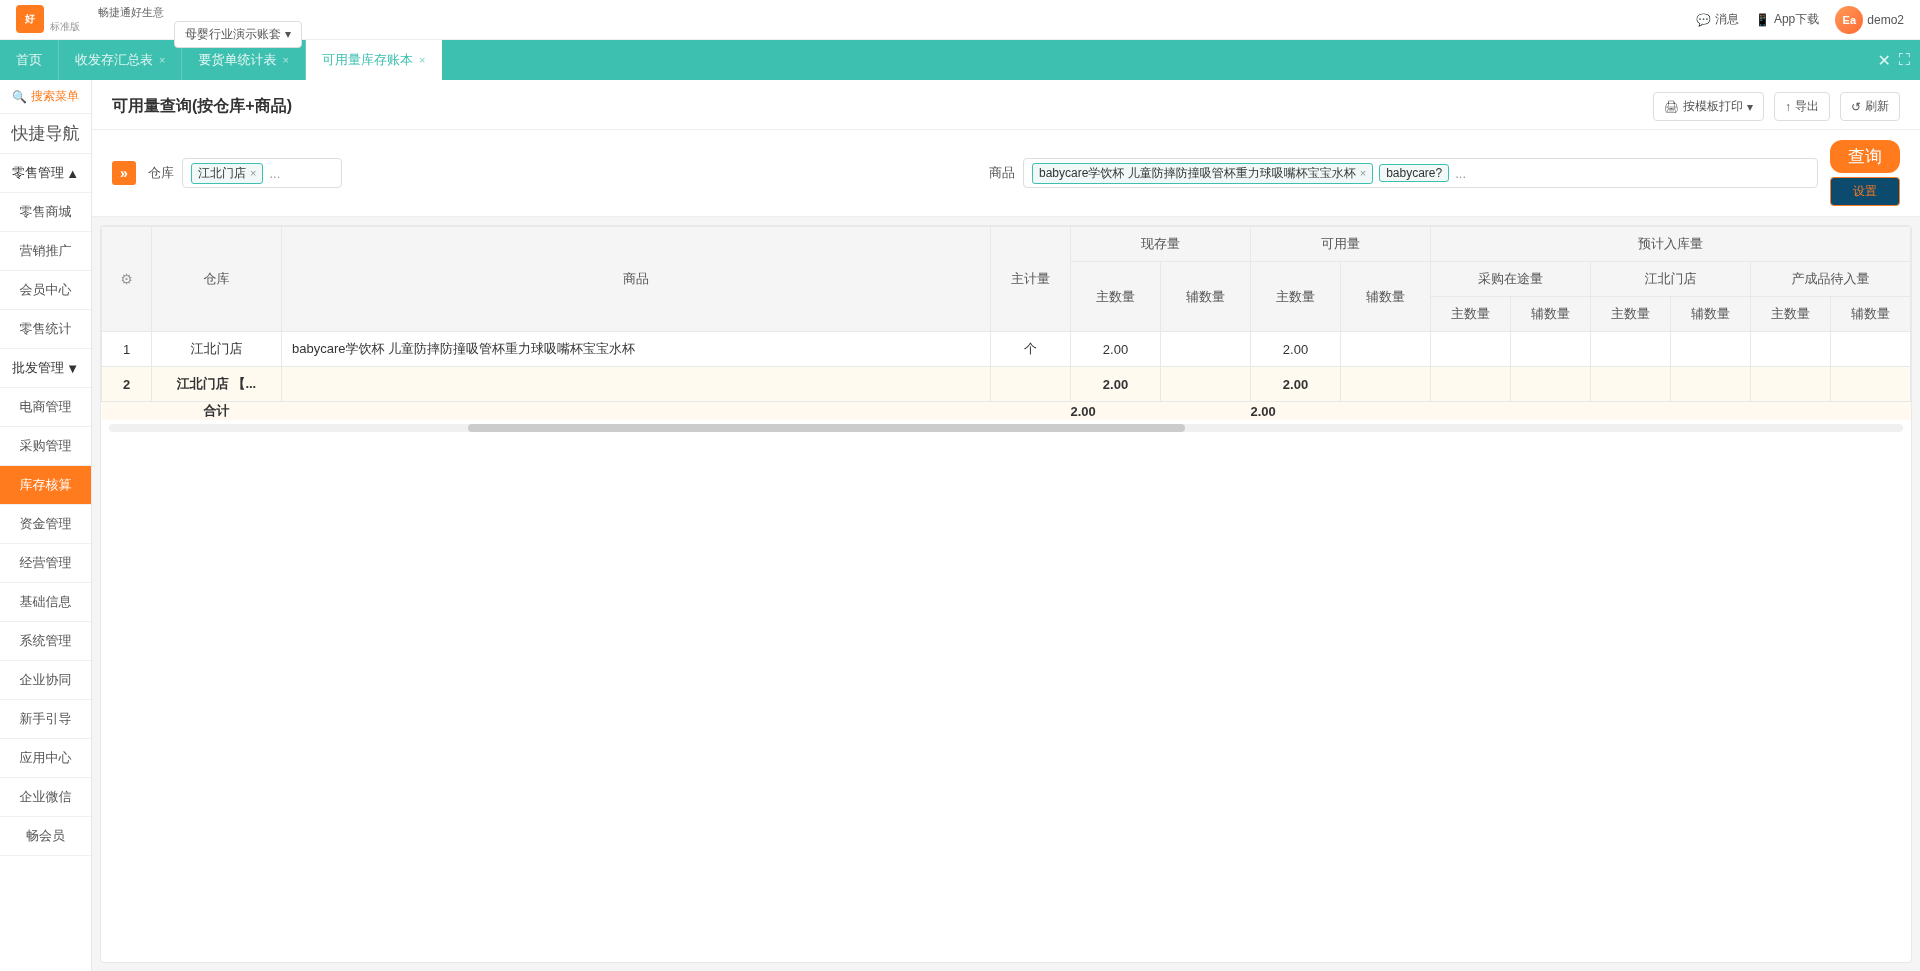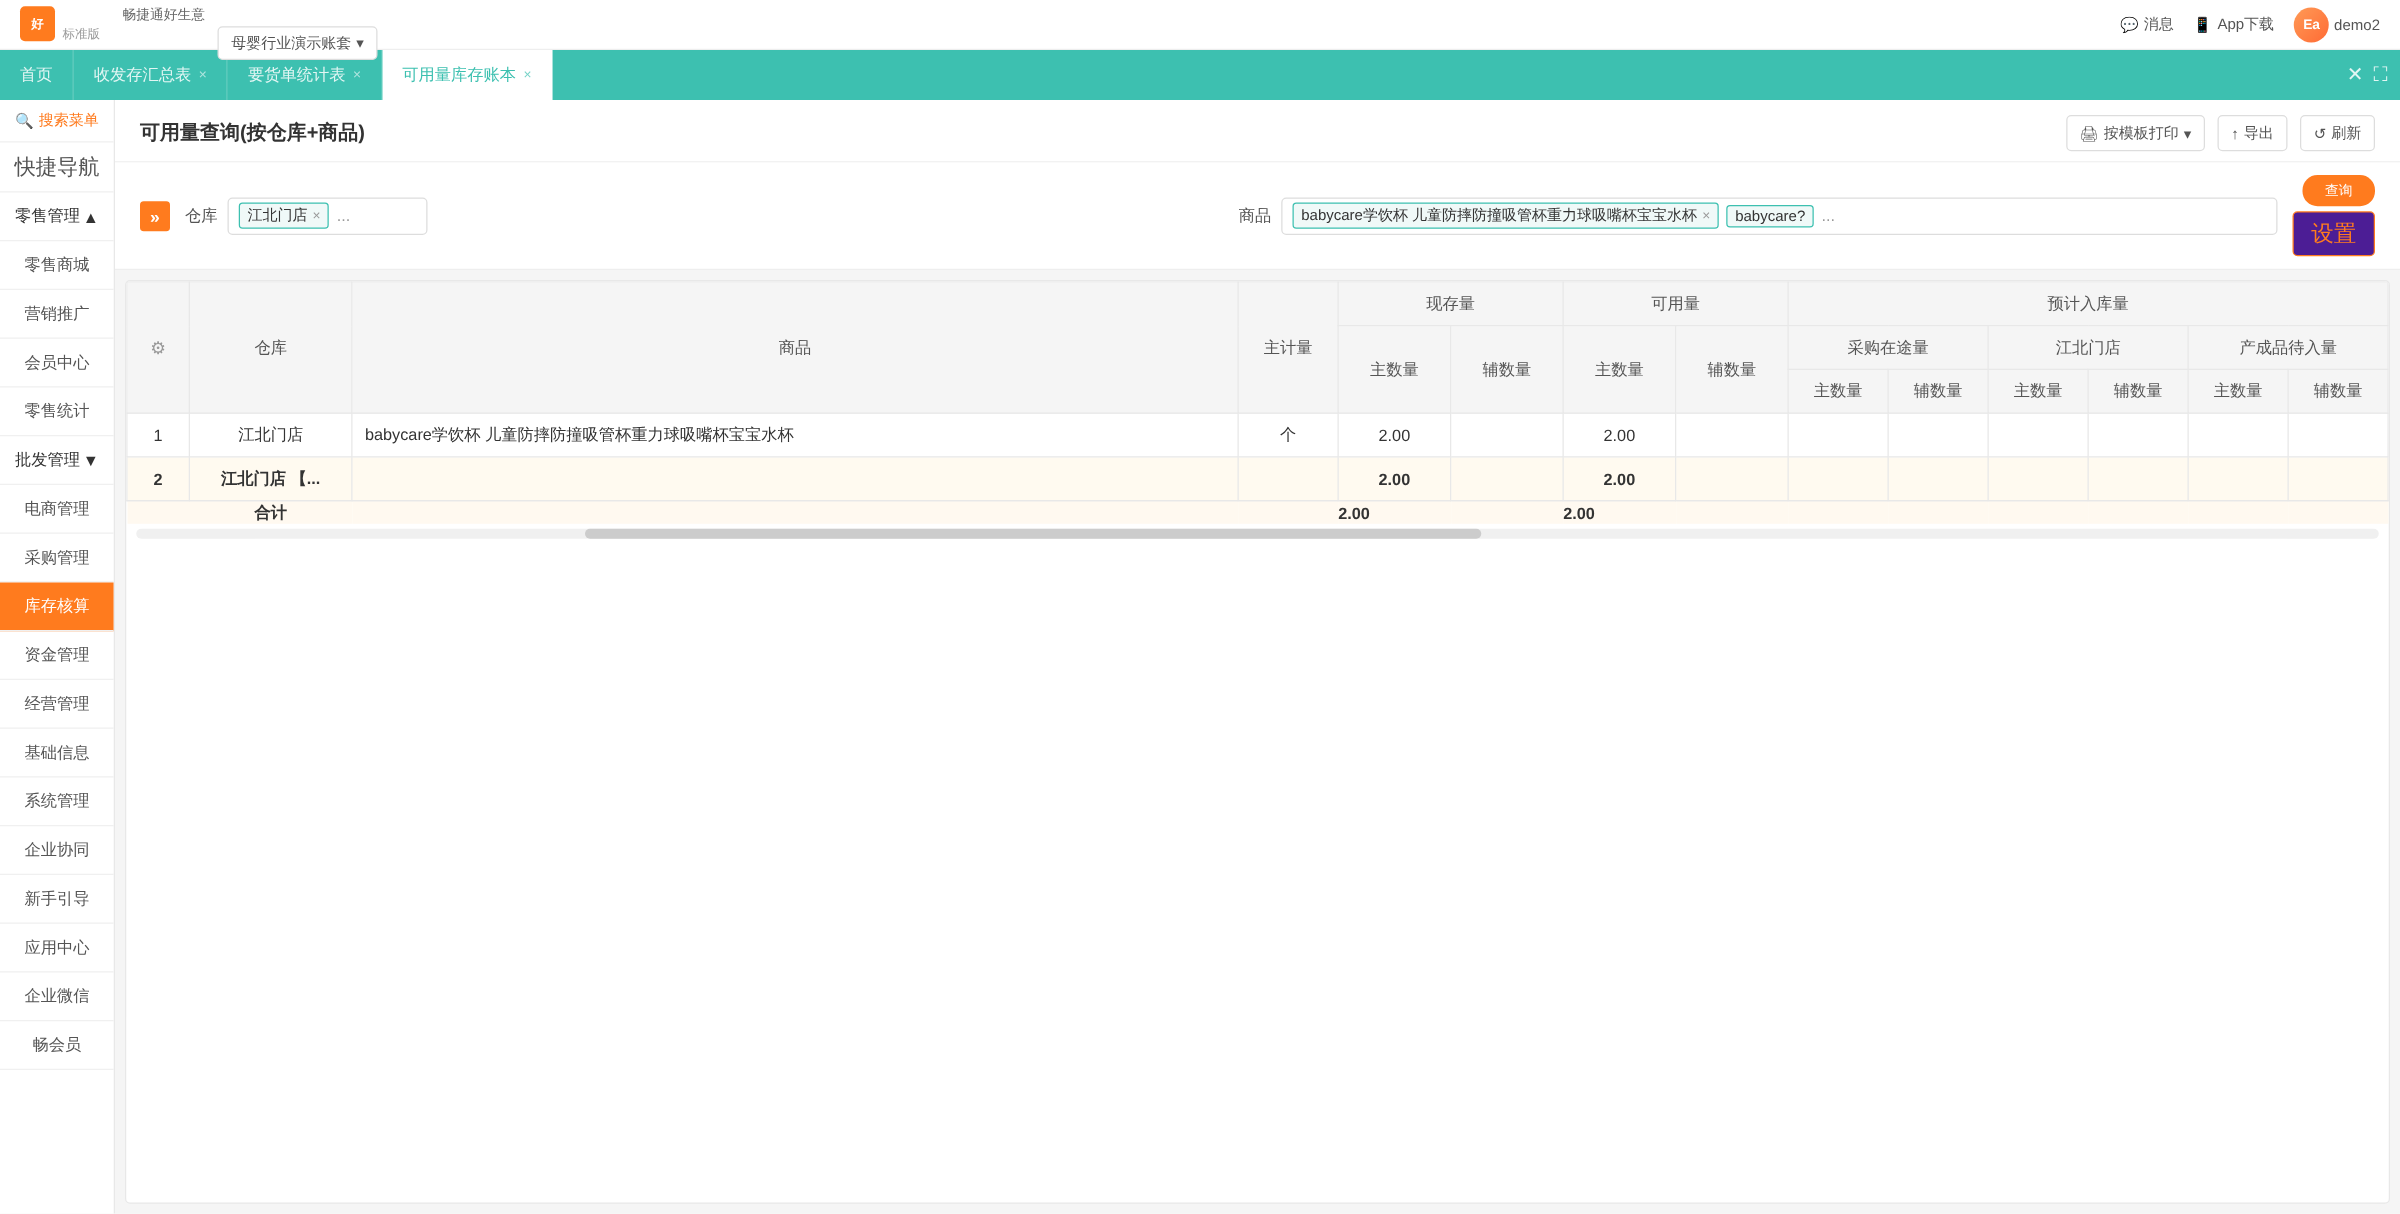--- a/index.html
+++ b/index.html
@@ -305,31 +305,31 @@
       gap: 6px;
       background: white;
     }
     .query-btn {
       padding: 5px 18px;
       background: #ff7b1e;
       color: white;
       border: none;
       border-radius: 12px;
       cursor: pointer;
-      font-size: 11px;
+      font-size: 17px;
       margin-left: auto;
     }
     .settings-btn {
       padding: 5px 14px;
-      background: #4c1d95;
+      background: #0c4a6e;
       color: #ff7b1e;
       border: 1px solid #ff7b1e;
       border-radius: 4px;
       cursor: pointer;
-      font-size: 18px;
+      font-size: 12px;
     }
     .filter-actions {
       display: flex;
       flex-direction: column;
       gap: 4px;
     }
 
     
     .table-wrapper {
       flex: 1;

